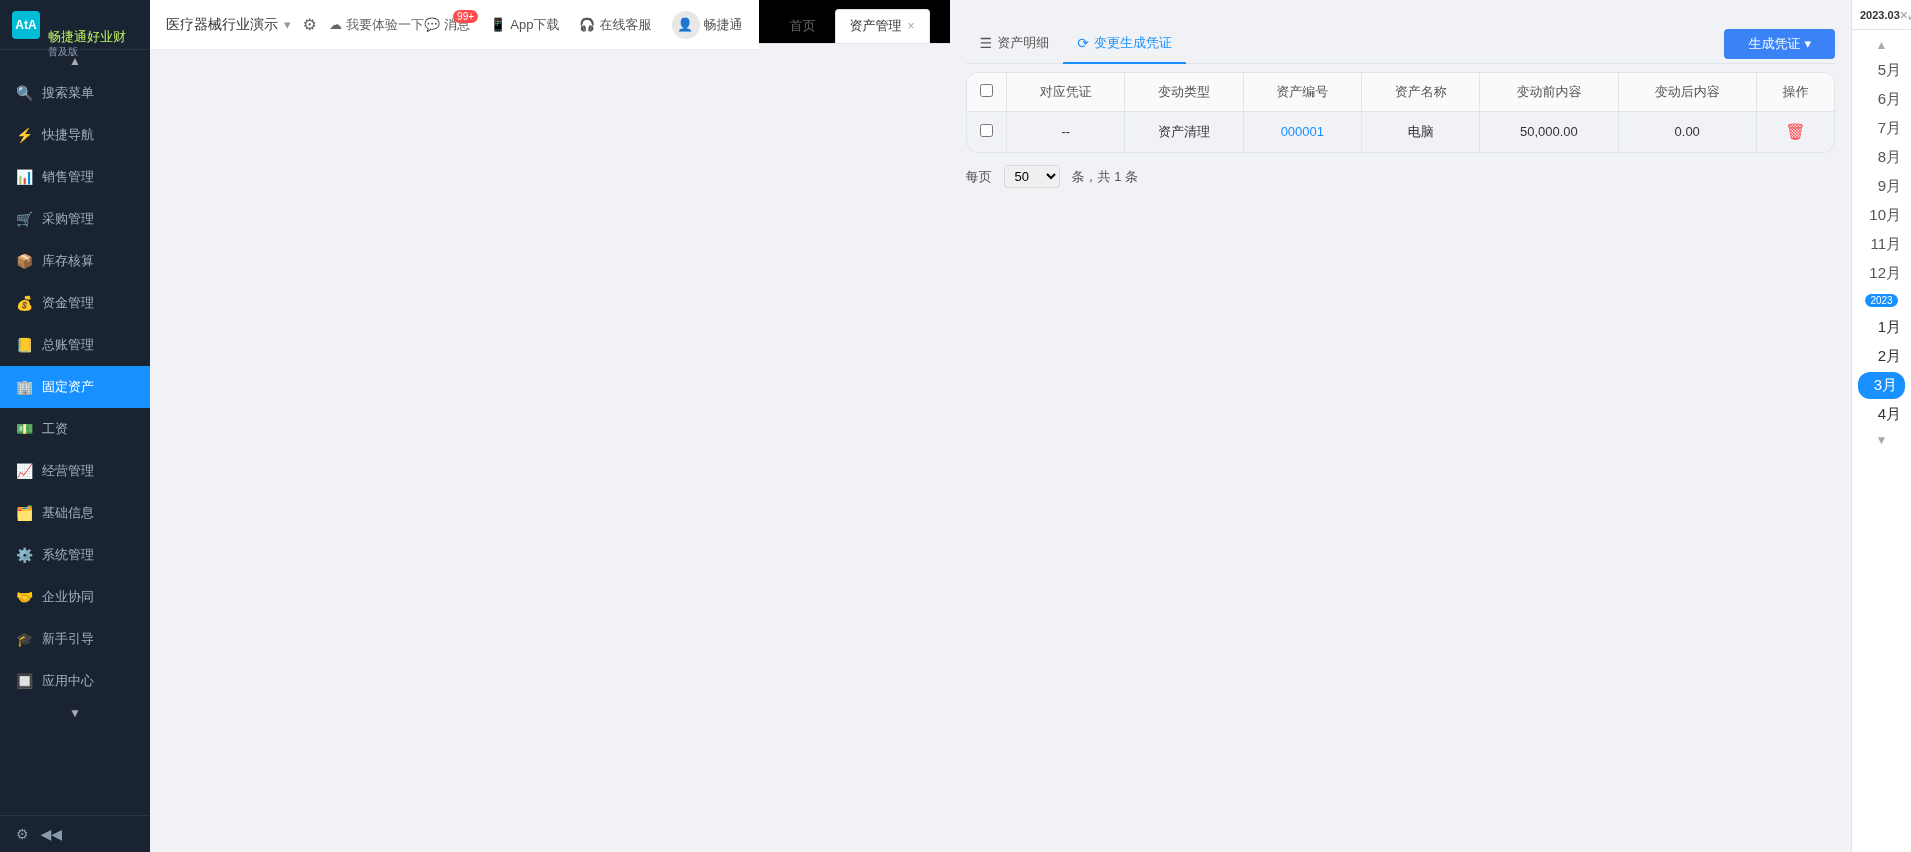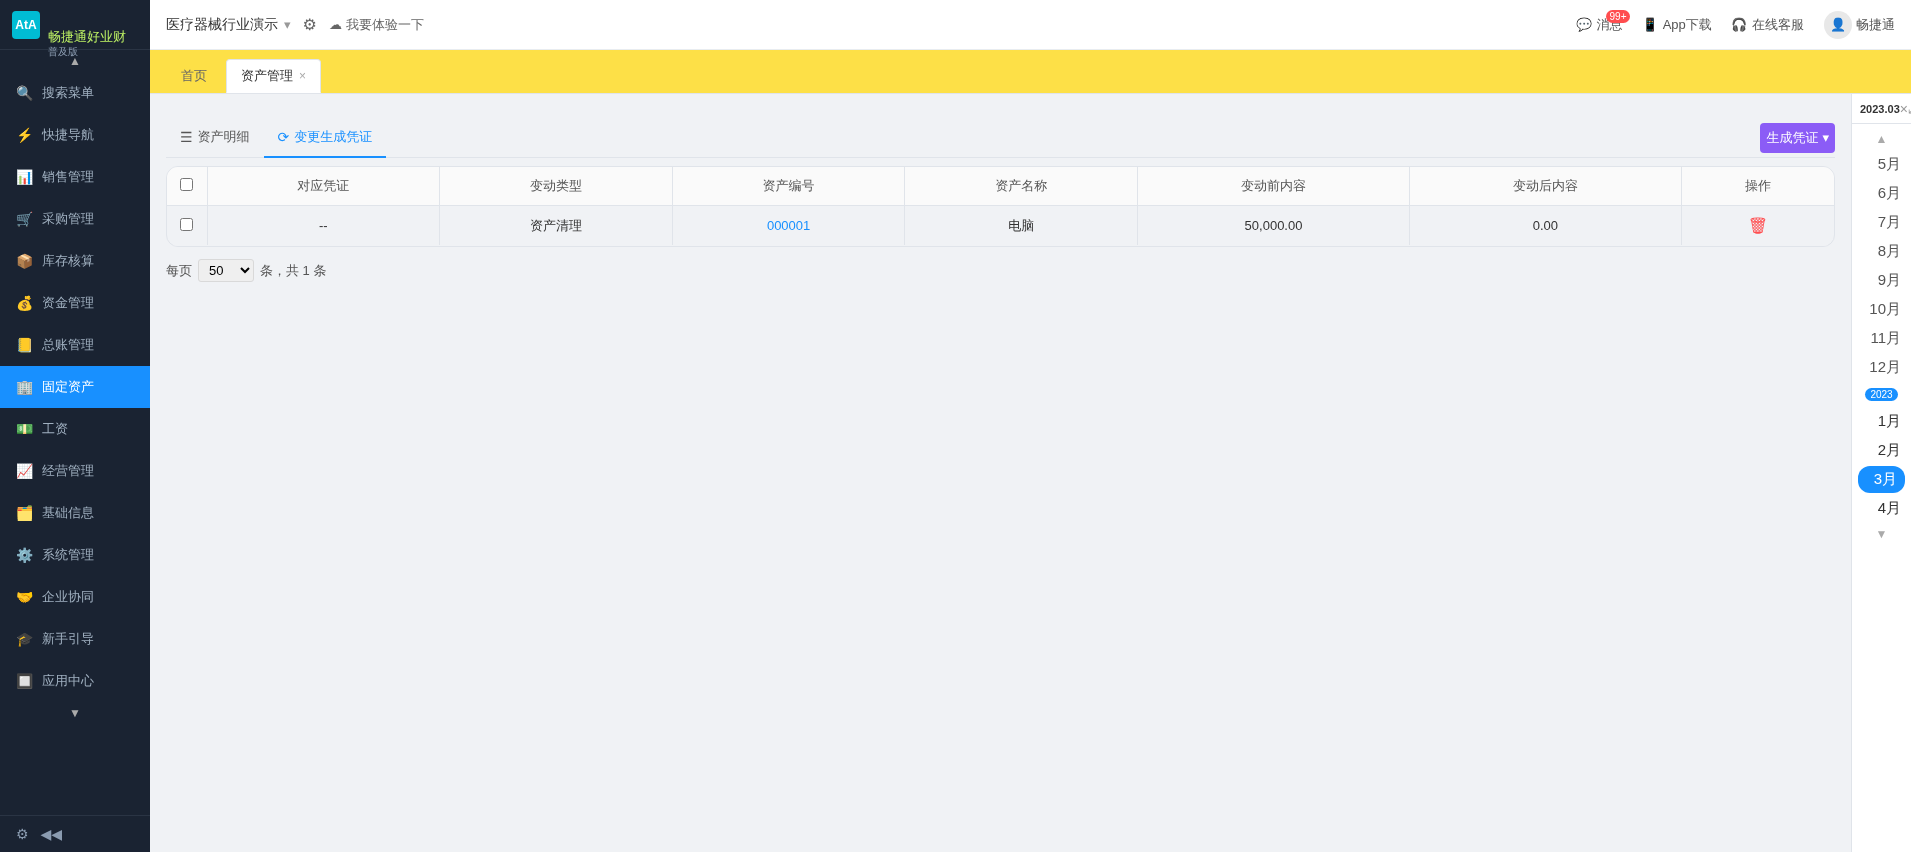--- a/index.html
+++ b/index.html
@@ -50,21 +50,21 @@
     .sidebar-bottom {
       display: flex;
       align-items: center;
       padding: 10px 16px;
       border-top: 1px solid #2a3444;
       background: #1a2332;
     }
     .sidebar-bottom-icon { color: #8a9bb0; margin-right: 12px; cursor: pointer; font-size: 14px; }
 
     
-    .main { flex: 1; display: flex; flex-direction: column; height: 100%; overflow: hidden; }
+    .main { flex: 1; display: flex; height: 100%; overflow: hidden; }
 
     
     .header {
       height: 50px;
       background: white;
       display: flex;
       align-items: center;
       padding: 0 16px;
       border-bottom: 1px solid #e8ecf0;
       flex-shrink: 0;
@@ -76,21 +76,21 @@
     .header-experience { display: flex; align-items: center; color: #666; font-size: 13px; cursor: pointer; }
     .header-experience-icon { margin-right: 4px; }
     .header-right { display: flex; align-items: center; gap: 20px; }
     .header-right-item { display: flex; align-items: center; color: #555; font-size: 13px; cursor: pointer; gap: 4px; position: relative; }
     .badge { background: #ff4d4f; color: white; font-size: 10px; padding: 1px 4px; border-radius: 8px; position: absolute; top: -6px; right: -8px; }
     .header-avatar { width: 28px; height: 28px; background: #e8e8e8; border-radius: 50%; display: flex; align-items: center; justify-content: center; color: #999; }
 
     
     .tabbar {
       height: 44px;
-      background: #fde047;
+      background: #000000;
       display: flex;
       align-items: flex-end;
       padding: 0 16px;
       border-bottom: 1px solid #e0e4ea;
       flex-shrink: 0;
     }
     .tab-item {
       height: 34px;
       display: flex;
       align-items: center;
@@ -119,24 +119,24 @@
       font-size: 13px;
       color: #555;
       cursor: pointer;
       border-bottom: 2px solid transparent;
       margin-bottom: -1px;
     }
     .inner-tab.active { color: #1890ff; border-bottom-color: #1890ff; }
     .inner-tab-icon { margin-right: 5px; font-size: 14px; }
     .inner-tab-generate {
       margin-left: auto;
-      background: #8b5cf6;
+      background: #3b82f6;
       color: white;
       border: none;
-      padding: 6px 6px;
+      padding: 6px 24px;
       border-radius: 4px;
       font-size: 13px;
       cursor: pointer;
       display: flex;
       align-items: center;
       gap: 4px;
       justify-content: center;
     }
 
     
@@ -173,21 +173,21 @@
       align-items: center;
       padding: 12px 0 4px 0;
       font-size: 13px;
       color: #555;
     }
     .page-size-select {
       border: 1px solid #d9d9d9;
       border-radius: 3px;
       padding: 2px 6px;
       font-size: 13px;
-      margin: 0 6px;
+      margin: 0 12px;
       cursor: pointer;
     }
 
     
     .side-panel {
       width: 60px;
       background: white;
       border-left: 1px solid #e0e4ea;
       display: flex;
       flex-direction: column;

